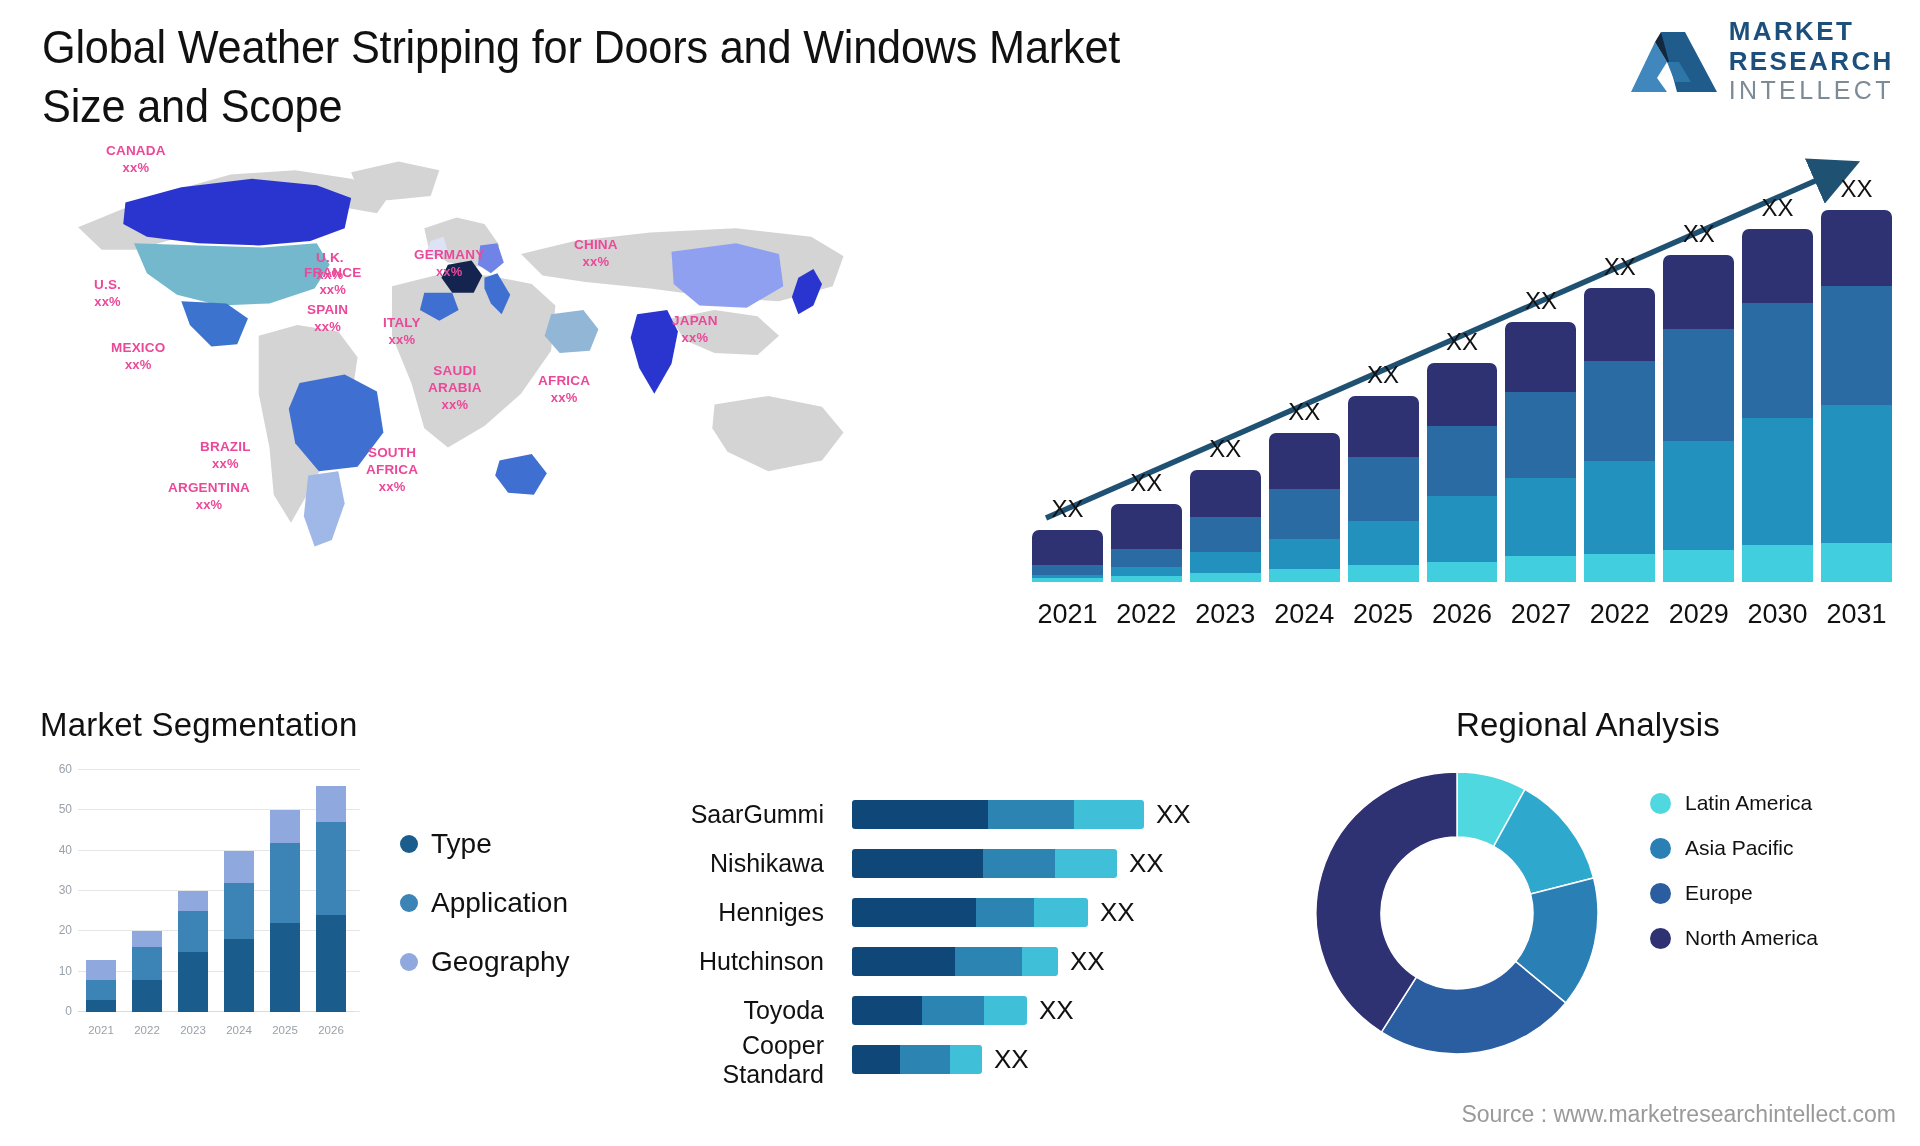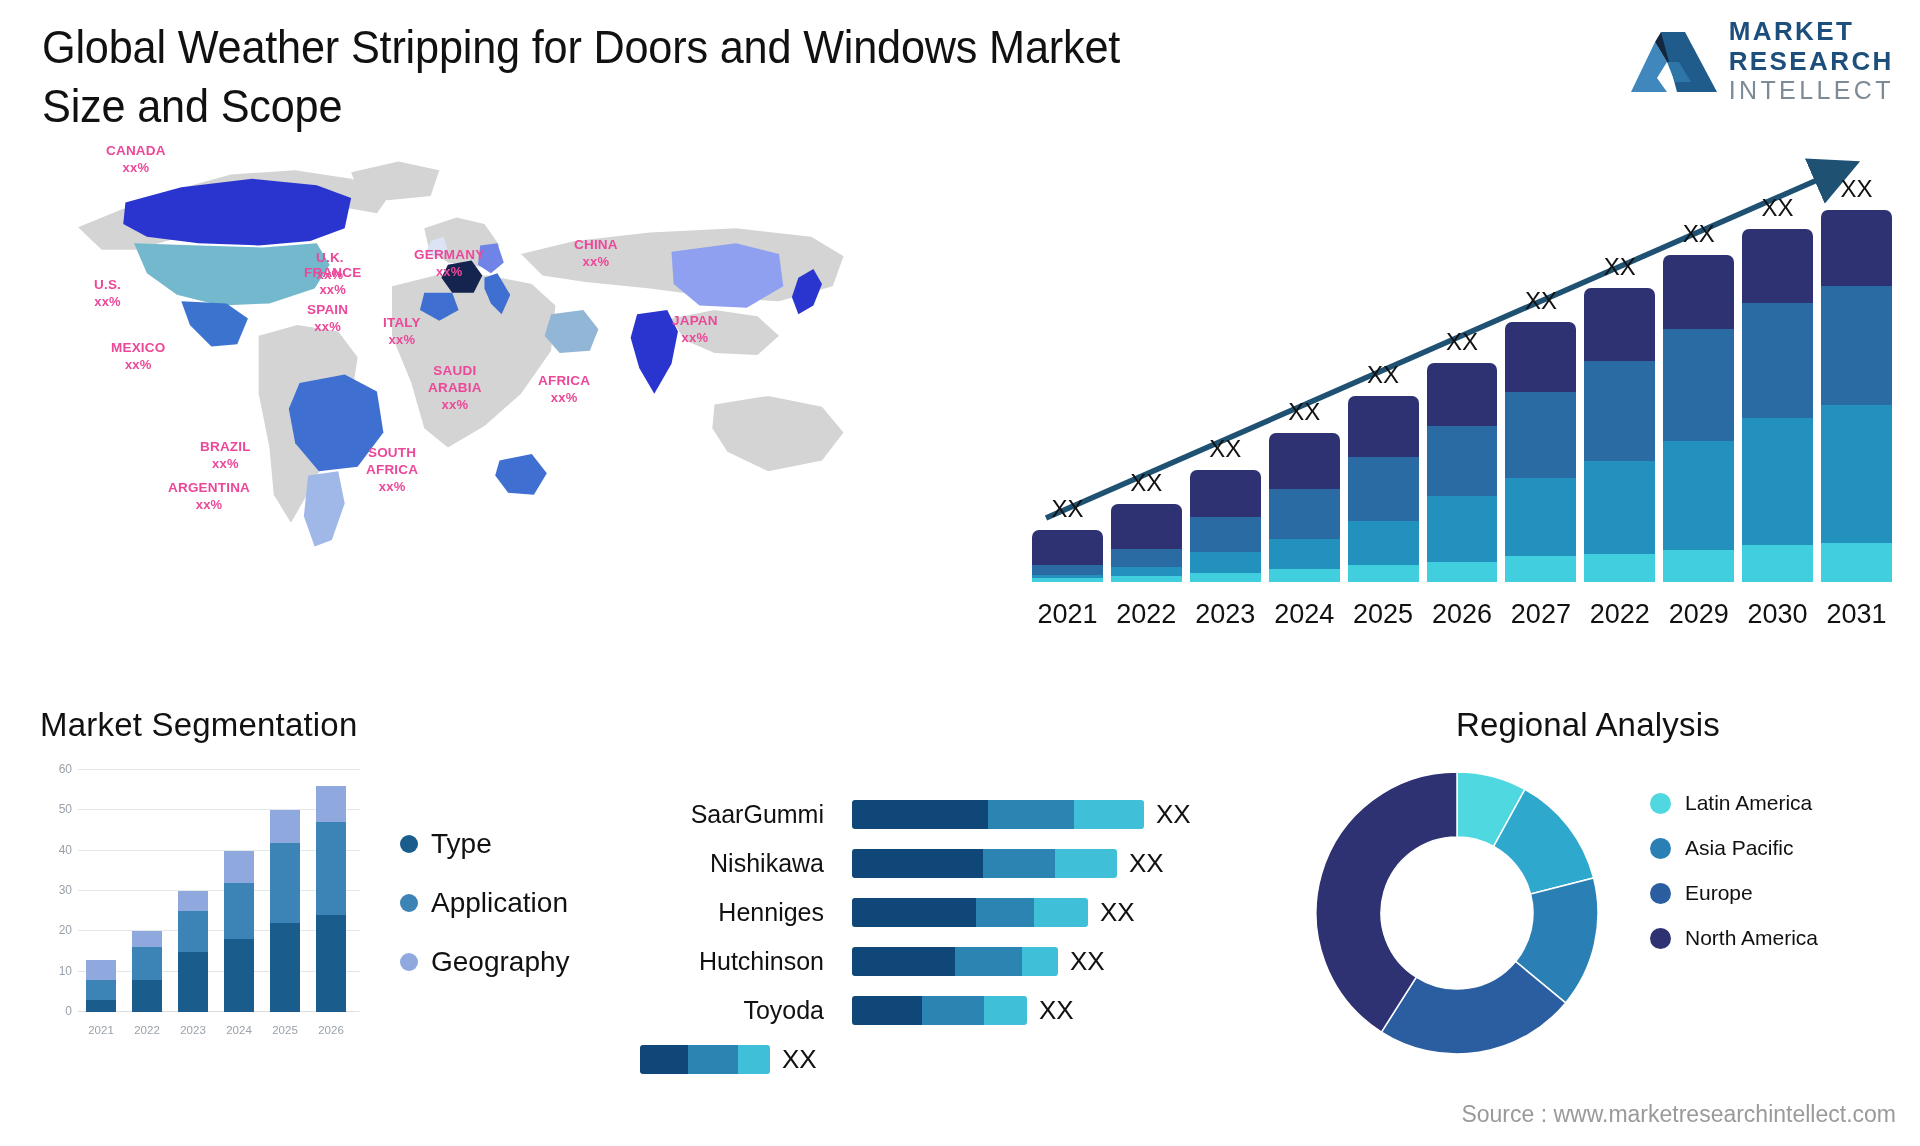--- a/index.html
+++ b/index.html
@@ -471,20 +471,21 @@
       <div class="pl-row">
         <div class="pl-name">Toyoda</div>
         <div class="pl-bar" style="width: 175px;">
           <div class="pl-seg" style="background: rgb(15, 72, 120); width: 70px;"></div>
           <div class="pl-seg" style="background: rgb(43, 132, 178); width: 62px;"></div>
           <div class="pl-seg" style="background: rgb(64, 191, 216); width: 43px;"></div>
         </div>
         <div class="pl-val">XX</div>
       </div>
       <div class="pl-row">
+        <div class="pl-name">Cooper Standard</div>
         <div class="pl-bar" style="width: 130px;">
           <div class="pl-seg" style="background: rgb(15, 72, 120); width: 48px;"></div>
           <div class="pl-seg" style="background: rgb(43, 132, 178); width: 50px;"></div>
           <div class="pl-seg" style="background: rgb(64, 191, 216); width: 32px;"></div>
         </div>
         <div class="pl-val">XX</div>
       </div>
     </div>
 
   <div class="sec-head" style="left:1456px; top:706px;">Regional Analysis</div>

